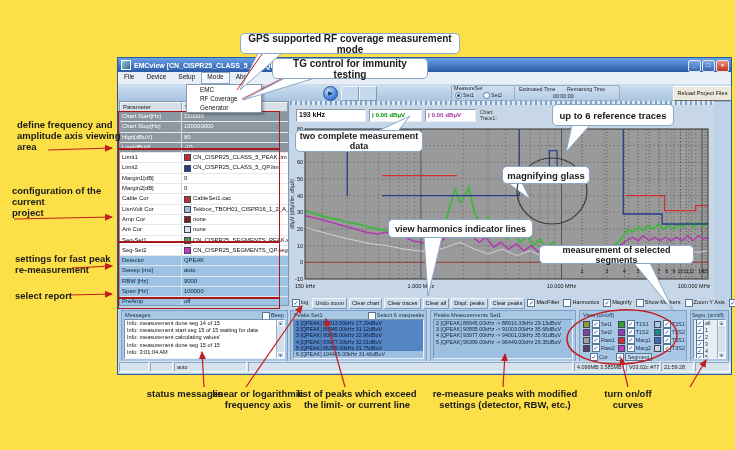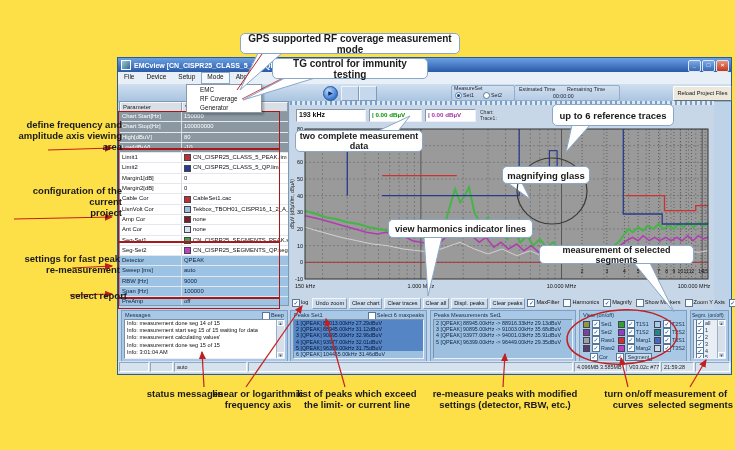--- a/index.html
+++ b/index.html
@@ -94,21 +94,21 @@
   
   .statusbar{position:absolute;left:0;bottom:1px;right:0;height:12px;background:#d6e2ee;
        display:flex;gap:1px;padding:1px;box-sizing:border-box;}
   .scell{border:1px solid;border-color:#8fa8c0 #fff #fff #8fa8c0;font-size:5.4px;line-height:9px;
        color:#222;padding:0 2px;overflow:hidden;white-space:nowrap;box-sizing:border-box;}
   
   .co{position:absolute;background:#fff;border:1px solid #89a8c9;border-radius:5px;
       display:flex;align-items:center;justify-content:center;text-align:center;
       font-weight:bold;color:#1a1a1a;z-index:40;padding:1px 3px;box-sizing:border-box;}
   .lbl{position:absolute;font-weight:bold;color:#1a1a1a;white-space:pre-line;z-index:40;
-      line-height:11px;text-align:right;}
+      line-height:11px;}
   .lbl.center{text-align:center;}
   #overlay{position:absolute;left:0;top:0;z-index:30;pointer-events:none;}
   svg text{font-family:"Liberation Sans",sans-serif;}
 </style>
 </head>
 <body>
 
 <div id="canvas">
 
   <div class="win">
@@ -622,25 +622,23 @@
   <div class="co" style="left:502px;top:166px;width:88px;height:18px;font-size:9.5px;">magnifying glass</div>
   <div class="co" style="left:539px;top:245px;width:155px;height:19px;font-size:9px;">measurement of selected segments</div>
 
   <div class="lbl" style="left:17px;top:119px;width:105px;font-size:9.5px;">define frequency and
 amplitude axis viewing
 area</div>
   <div class="lbl" style="left:12px;top:185px;width:110px;font-size:9.5px;">configuration of the current
 project</div>
   <div class="lbl" style="left:15px;top:253px;width:105px;font-size:9.5px;">settings for fast peak
 re-measurement</div>
-  <div class="lbl" style="left:15px;top:290px;width:100px;font-size:9.5px;margin-left:12px;">select report</div>
+  <div class="lbl" style="left:15px;top:290px;width:100px;font-size:9.5px;">select report</div>
   <div class="lbl center" style="left:135px;top:388px;width:100px;font-size:9.5px;">status messages</div>
   <div class="lbl center" style="left:208px;top:388px;width:100px;font-size:9.5px;">linear or logarithmic
 frequency axis</div>
   <div class="lbl center" style="left:297px;top:388px;width:120px;font-size:9.5px;">list of peaks which exceed
 the limit- or current line</div>
   <div class="lbl center" style="left:593px;top:388px;width:70px;font-size:9.5px;">turn on/off
 curves</div>
   <div class="lbl center" style="left:432px;top:388px;width:146px;font-size:9.5px;">re-measure peaks with modified
 settings (detector, RBW, etc.)</div>
-  <div class="lbl center" style="left:648px;top:388px;width:85px;font-size:9.5px;">measurement of
-selected segments</div>
 </div>
 
 </body></html>

